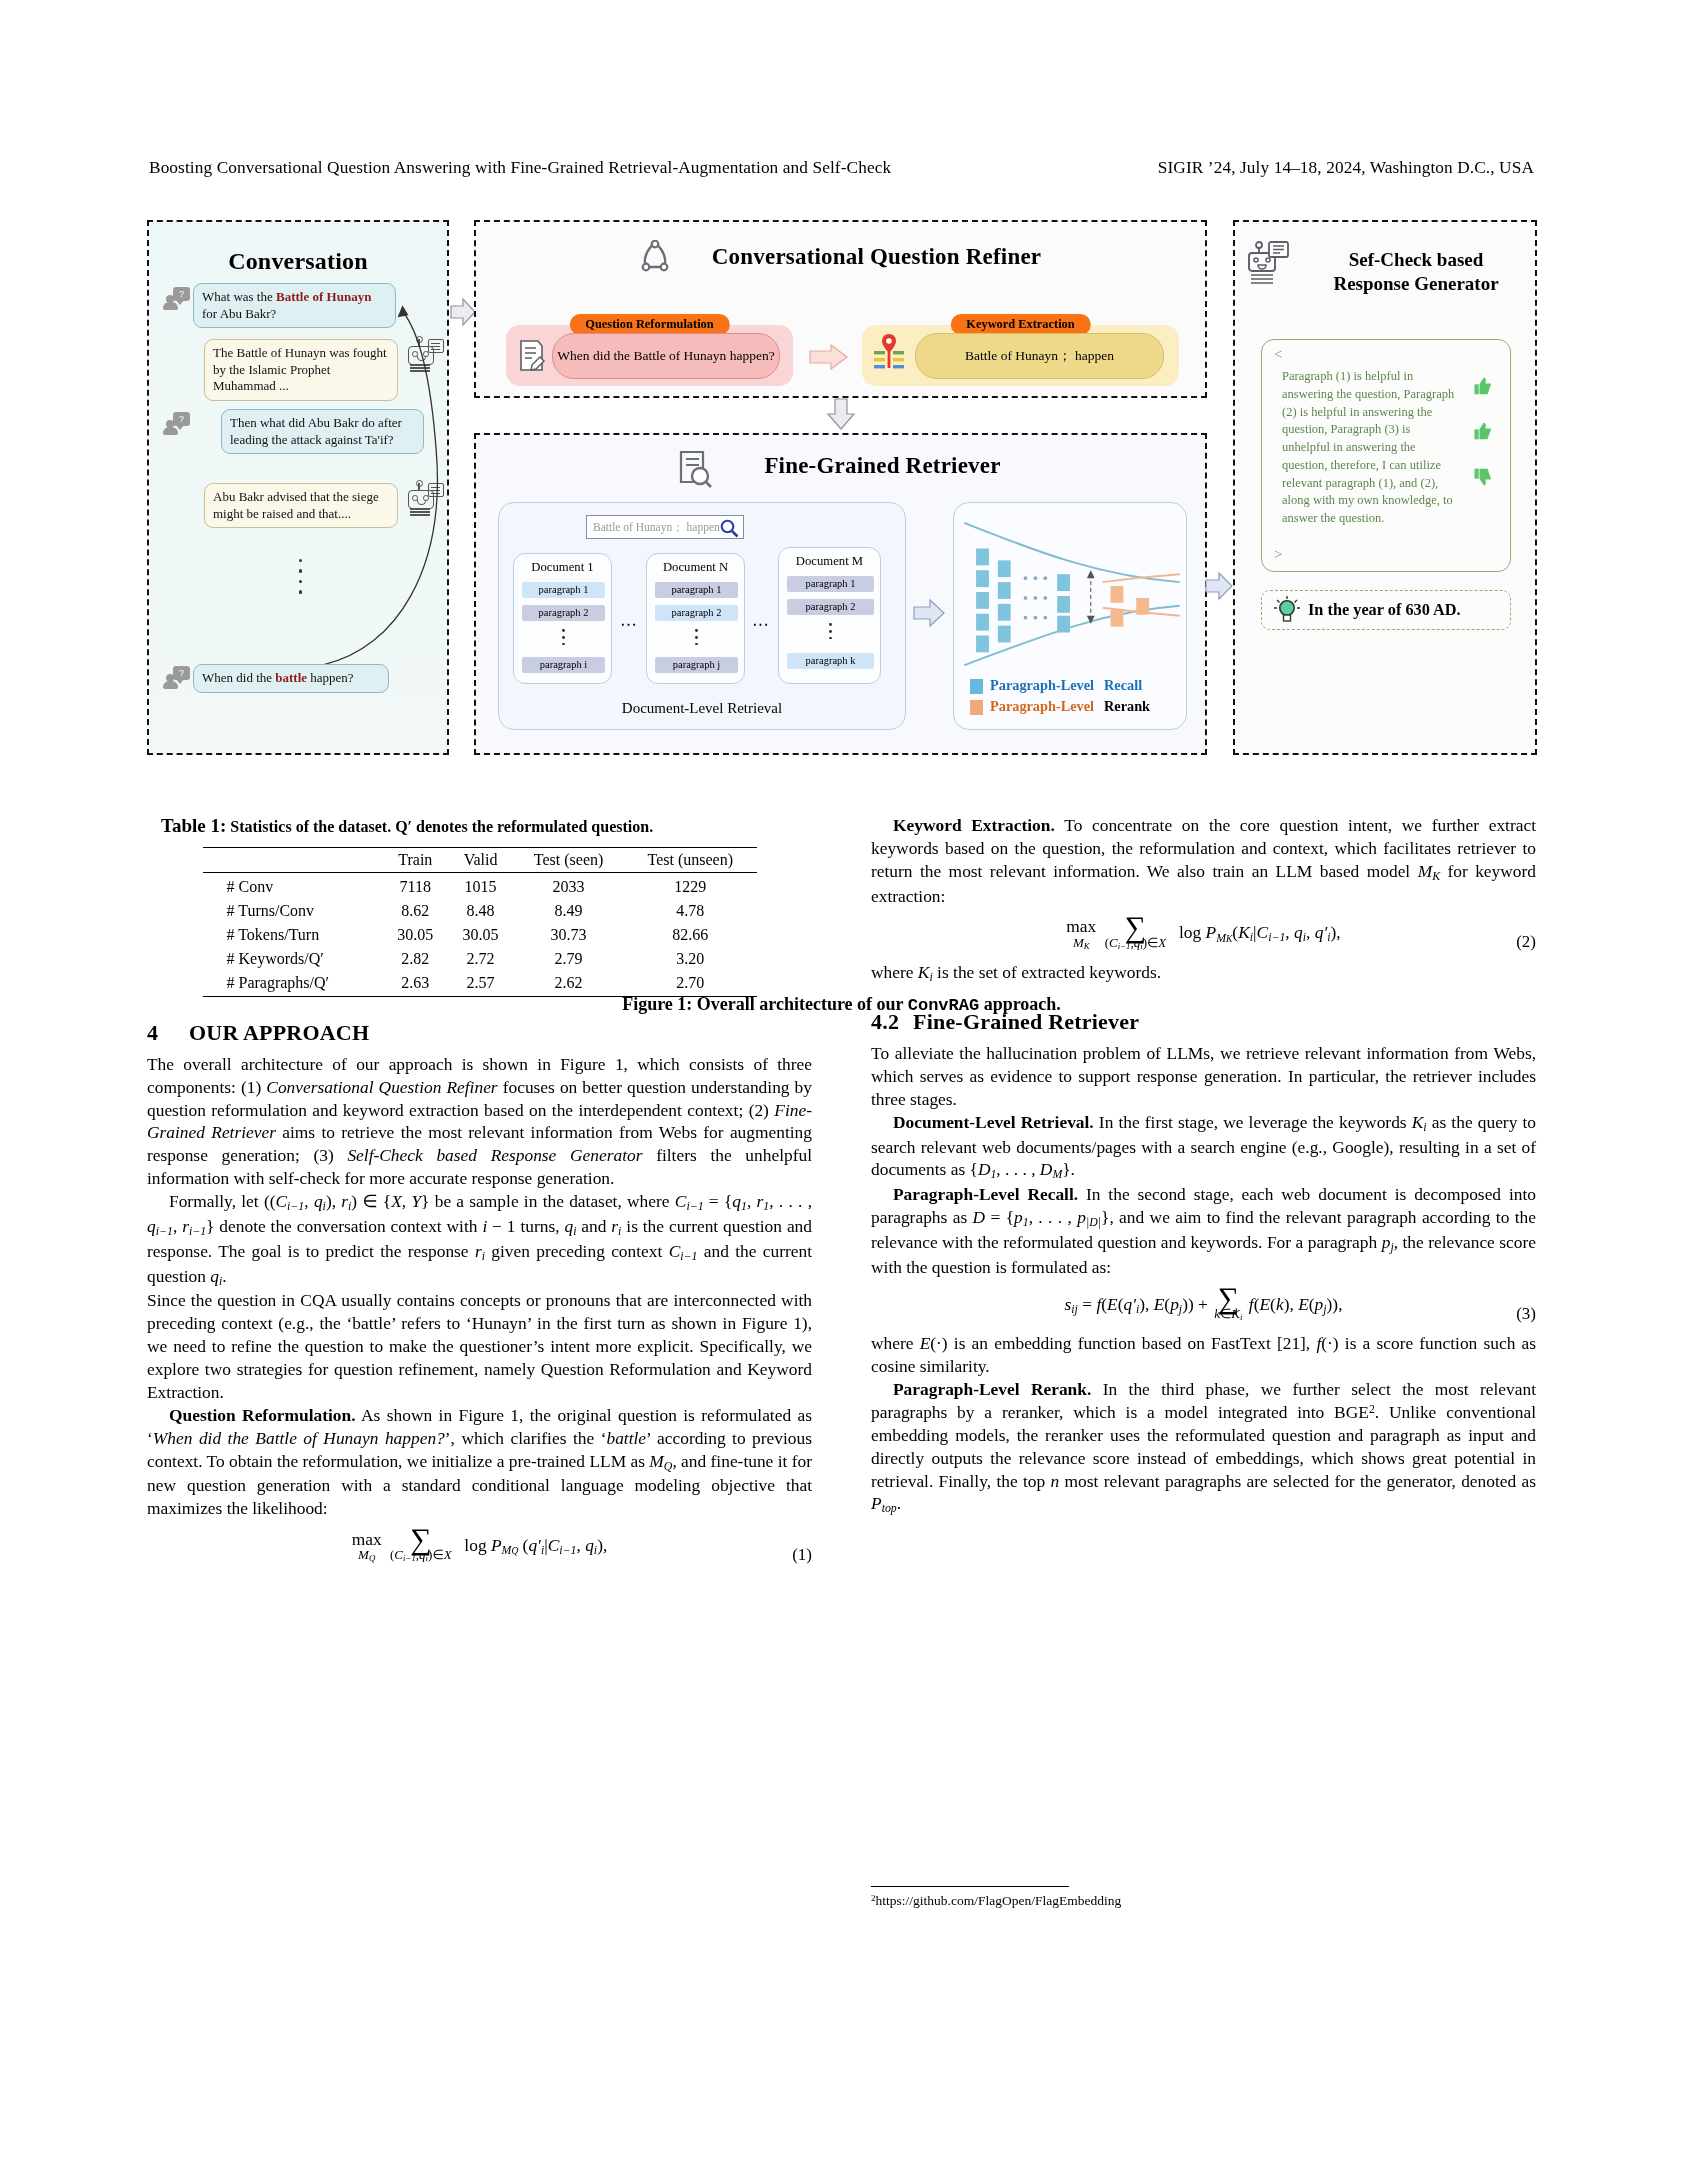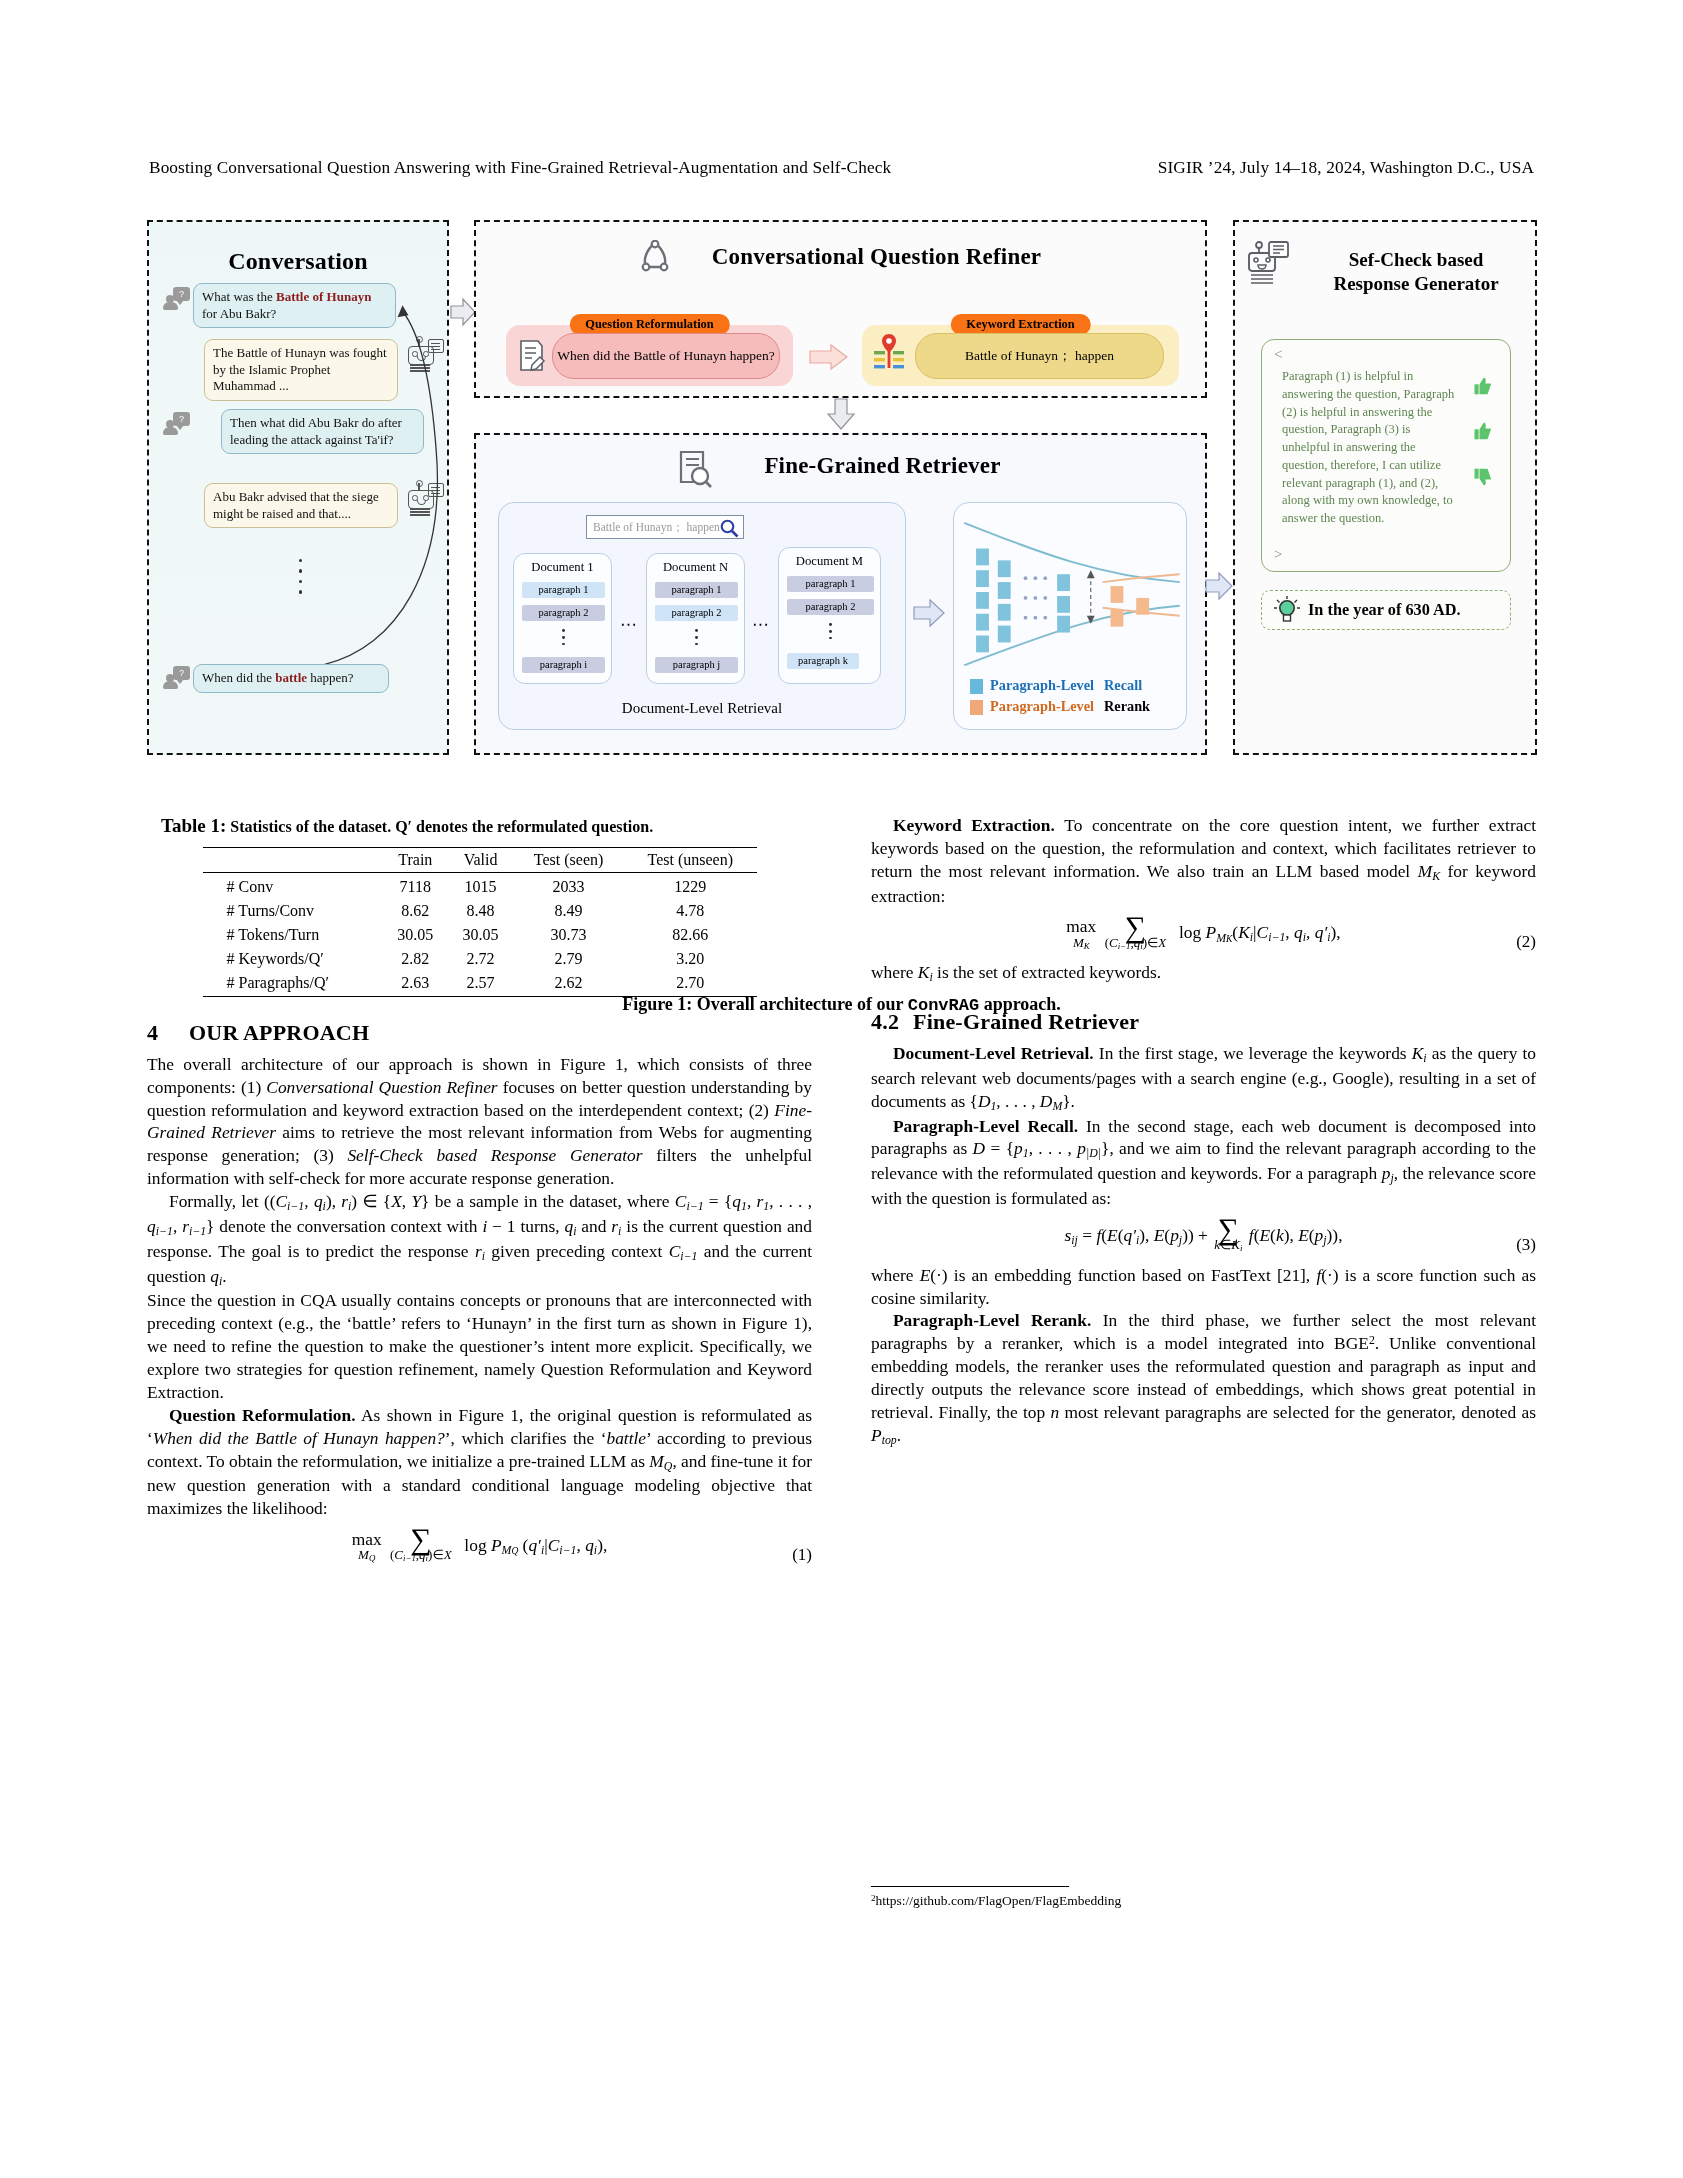--- a/index.html
+++ b/index.html
@@ -348,21 +348,21 @@
 
         <div class="docbox" style="left:279px; top:44px; width:103px; height:137px;">
           <div class="dt">Document M</div>
           <div class="para pgray" style="top:28px; width:87px;">paragraph 1</div>
           <div class="para pgray" style="top:51px; width:87px;">paragraph 2</div>
           <div class="dots-v" style="left:50px; top:75px;">
               <span style="width:2.8px;height:2.8px;margin-bottom:4px"></span>
               <span style="width:2.8px;height:2.8px;margin-bottom:4px"></span>
               <span style="width:2.8px;height:2.8px;margin-bottom:4px"></span>
             </div>
-          <div class="para pblue" style="top:105px; width:72px;">paragraph k</div>
+          <div class="para pblue" style="top:105px; width:87px;">paragraph k</div>
         </div>
 
         <div style="position:absolute; left:0; bottom:12px; width:100%; text-align:center; font-size:15px;">Document-Level Retrieval</div>
       </div>
 
       <svg class="barrow" style="left:436px; top:163px;" width="34" height="30" viewBox="0 0 34 30">
         <polygon points="2,9 18,9 18,2 32,15 18,28 18,21 2,21" fill="#dfe6f5" stroke="#8f9dbb" stroke-width="1.2"></polygon>
       </svg>
 
       <div class="roundbox" style="left:477px; top:67px; width:234px; height:228px; background:#fafcff;">
@@ -564,20 +564,21 @@
     </div>
 
     <p class="bodytext nofirst">
       where <span class="mathi">K<span class="sub">i</span></span> is the set of extracted keywords.
     </p>
 
     <h2 class="sec">
       <span class="num">4.2</span><span>Fine-Grained Retriever</span>
     </h2>
 
+    <p class="bodytext nofirst">To alleviate the hallucination problem of LLMs, we retrieve relevant information from Webs, which serves as evidence to support response generation. In particular, the retriever includes three stages.</p>
 
     <p class="bodytext"><span class="bd">Document-Level Retrieval.</span> In the first stage, we leverage the keywords <span class="mathi">K<span class="sub">i</span></span> as the query to search relevant web documents/pages with a search engine (e.g., Google), resulting in a set of documents as {<span class="mathi">D</span><span class="sub">1</span>, . . . , <span class="mathi">D<span class="sub">M</span></span>}.</p>
 
     <p class="bodytext"><span class="bd">Paragraph-Level Recall.</span> In the second stage, each web document is decomposed into paragraphs as <span class="mathi">D</span> = {<span class="mathi">p</span><span class="sub">1</span>, . . . , <span class="mathi">p</span><span class="sub">|<span class="mathi">D</span>|</span>}, and we aim to find the relevant paragraph according to the relevance with the reformulated question and keywords. For a paragraph <span class="mathi">p<span class="sub">j</span></span>, the relevance score with the question is formulated as:</p>
 
     <div class="eq">
       <span class="mathi">s<span class="sub">ij</span></span> = <span class="mathi">f</span>(<span class="mathi">E</span>(<span class="mathi">q′<span class="sub">i</span></span>), <span class="mathi">E</span>(<span class="mathi">p<span class="sub">j</span></span>)) +
       <span class="stack" style="margin:0 2px;"><span class="top bigsum">∑</span><span class="bot"><span class="mathi">k</span>∈<span class="mathi">K<span class="sub">i</span></span></span></span>
       <span class="mathi">f</span>(<span class="mathi">E</span>(<span class="mathi">k</span>), <span class="mathi">E</span>(<span class="mathi">p<span class="sub">j</span></span>)),
       <span class="num">(3)</span>

